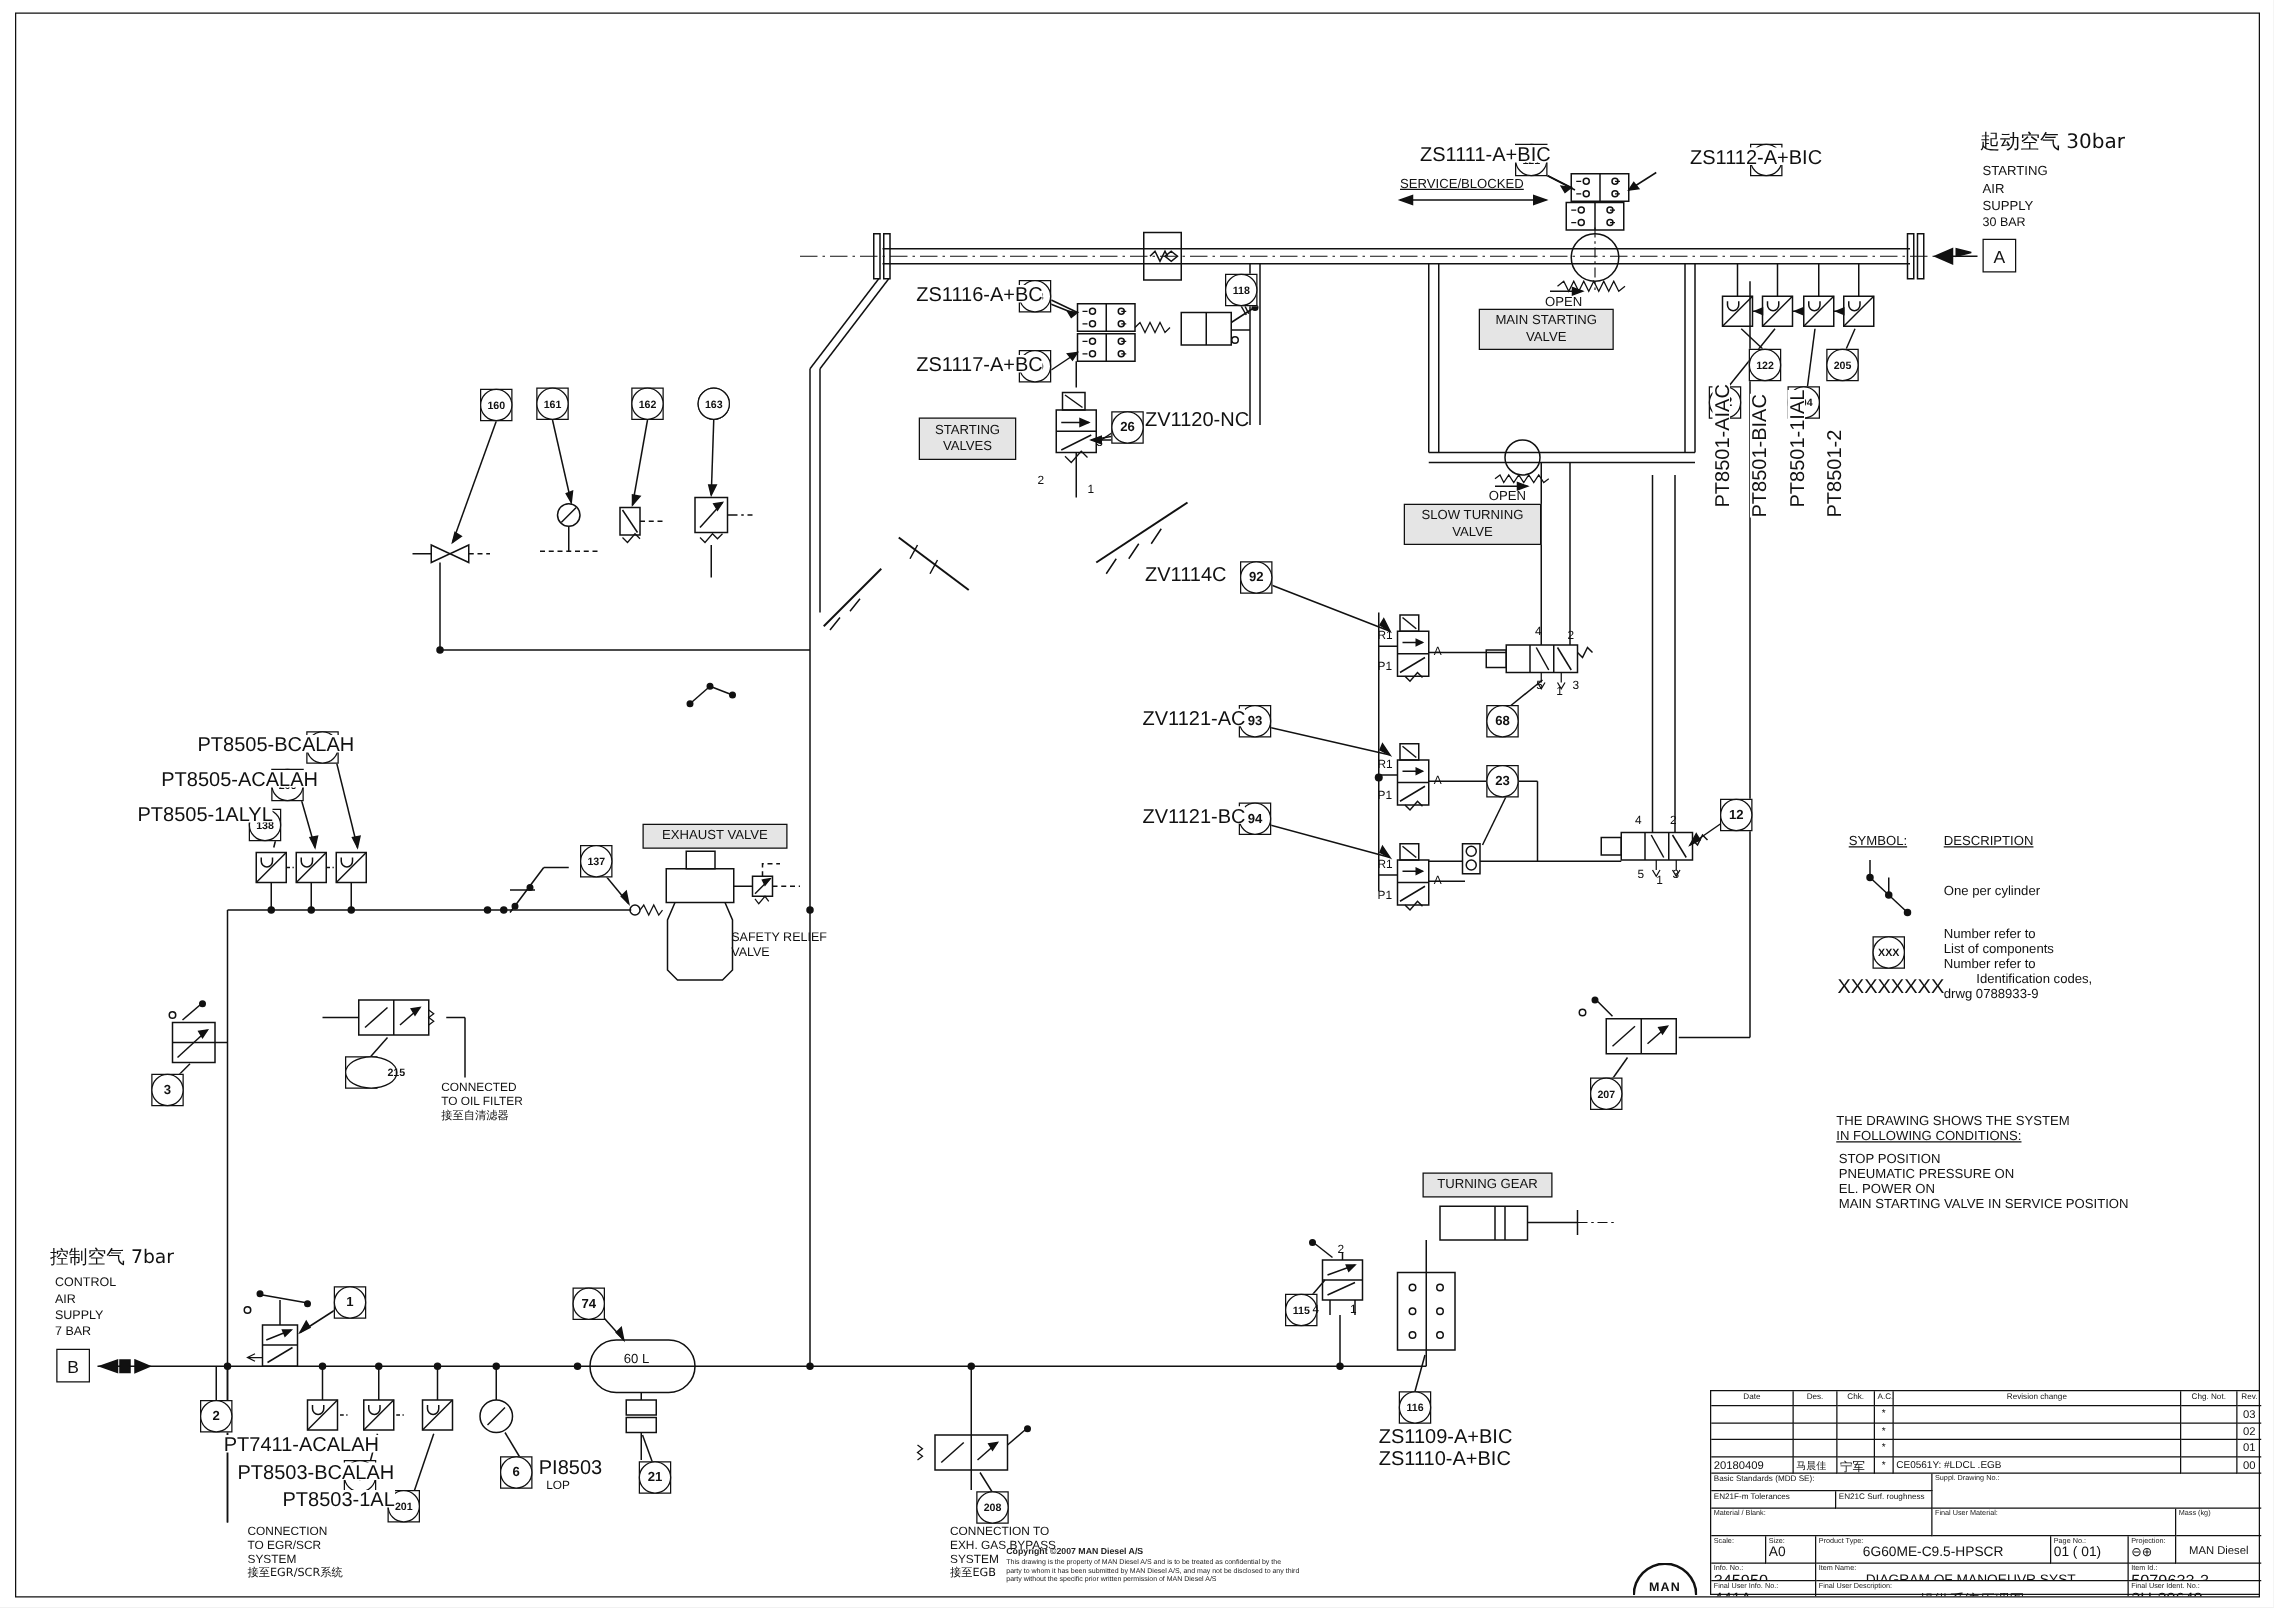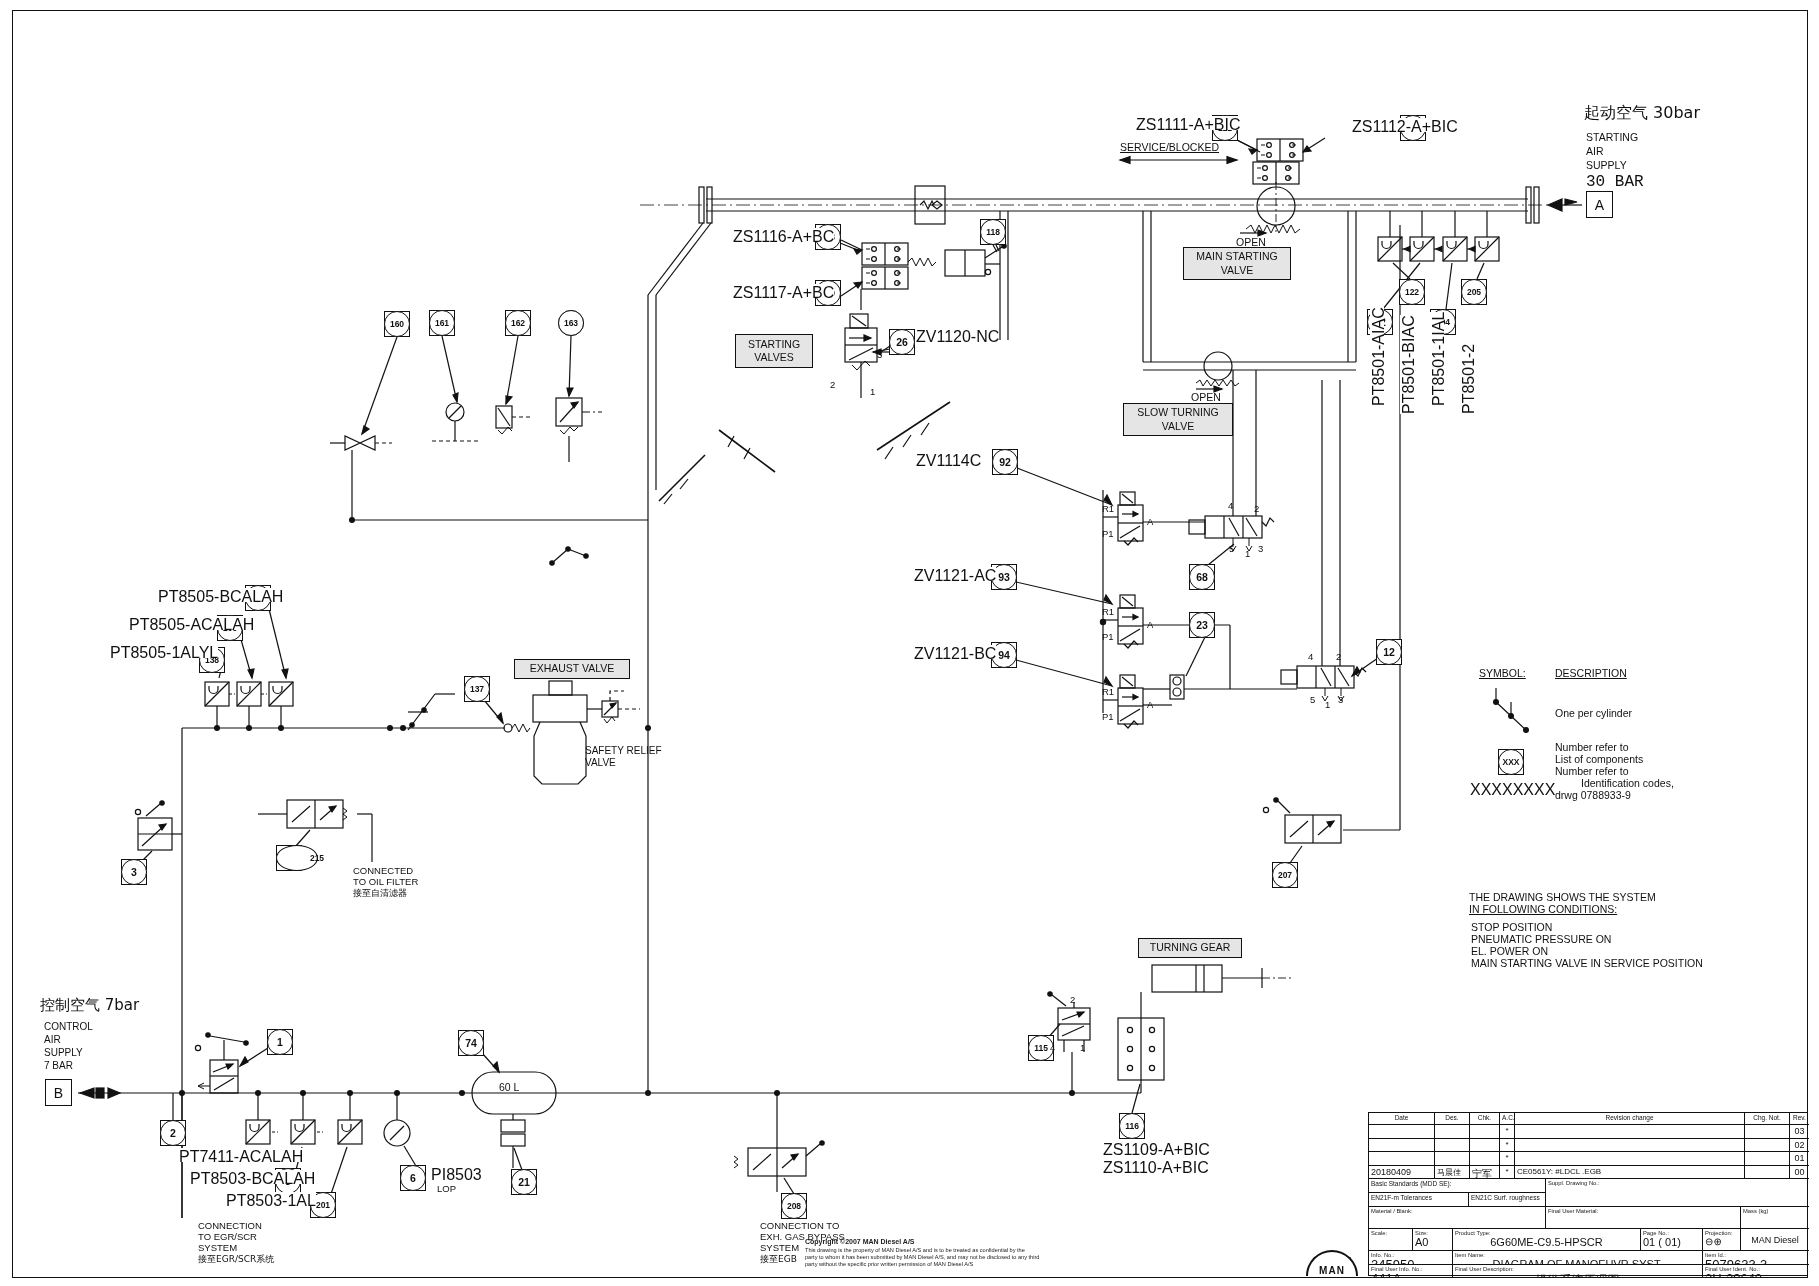--- a/index.html
+++ b/index.html
@@ -752,21 +752,21 @@
       <div class="">IAL</div>
     </div>
     <div class="tag rot" style="left: 1474px; top: 400px;">
       <div class="">PT</div>
       <div class="">8501-2</div>
     </div>
     <div class="txt cjk" style="left: 1584px; top: 104px; font-size: 16px;">起动空气 30bar</div>
     <div class="txt" style="left: 1586px; top: 131px; font-size: 10.5px;">STARTING</div>
     <div class="txt" style="left: 1586px; top: 145px; font-size: 10.5px;">AIR</div>
     <div class="txt" style="left: 1586px; top: 159px; font-size: 10.5px;">SUPPLY</div>
-    <div class="txt" style="left: 1586px; top: 173px; font-size: 16px; font-family: Liberation Mono, monospace;">30 BAR</div>
+    <div class="txt" style="left: 1586px; top: 173px; font-size: 10px;">30 BAR</div>
     <div class="txt u" style="left: 1120px; top: 141px; font-size: 10.5px;">SERVICE/BLOCKED</div>
     <div class="txt" style="left: 1236px; top: 236px; font-size: 10.5px;">OPEN</div>
     <div class="txt" style="left: 1191px; top: 391px; font-size: 10.5px;">OPEN</div>
     <div class="txt cjk" style="left: 40px; top: 997px; font-size: 15px;">控制空气 7bar</div>
     <div class="txt" style="left: 44px; top: 1021px; font-size: 10px;">CONTROL</div>
     <div class="txt" style="left: 44px; top: 1034px; font-size: 10px;">AIR</div>
     <div class="txt" style="left: 44px; top: 1047px; font-size: 10px;">SUPPLY</div>
     <div class="txt" style="left: 44px; top: 1060px; font-size: 10px;">7 BAR</div>
     <div class="txt u" style="left: 1479px; top: 667px; font-size: 10.5px;">SYMBOL:</div>
     <div class="txt u" style="left: 1555px; top: 667px; font-size: 10.5px;">DESCRIPTION</div>

